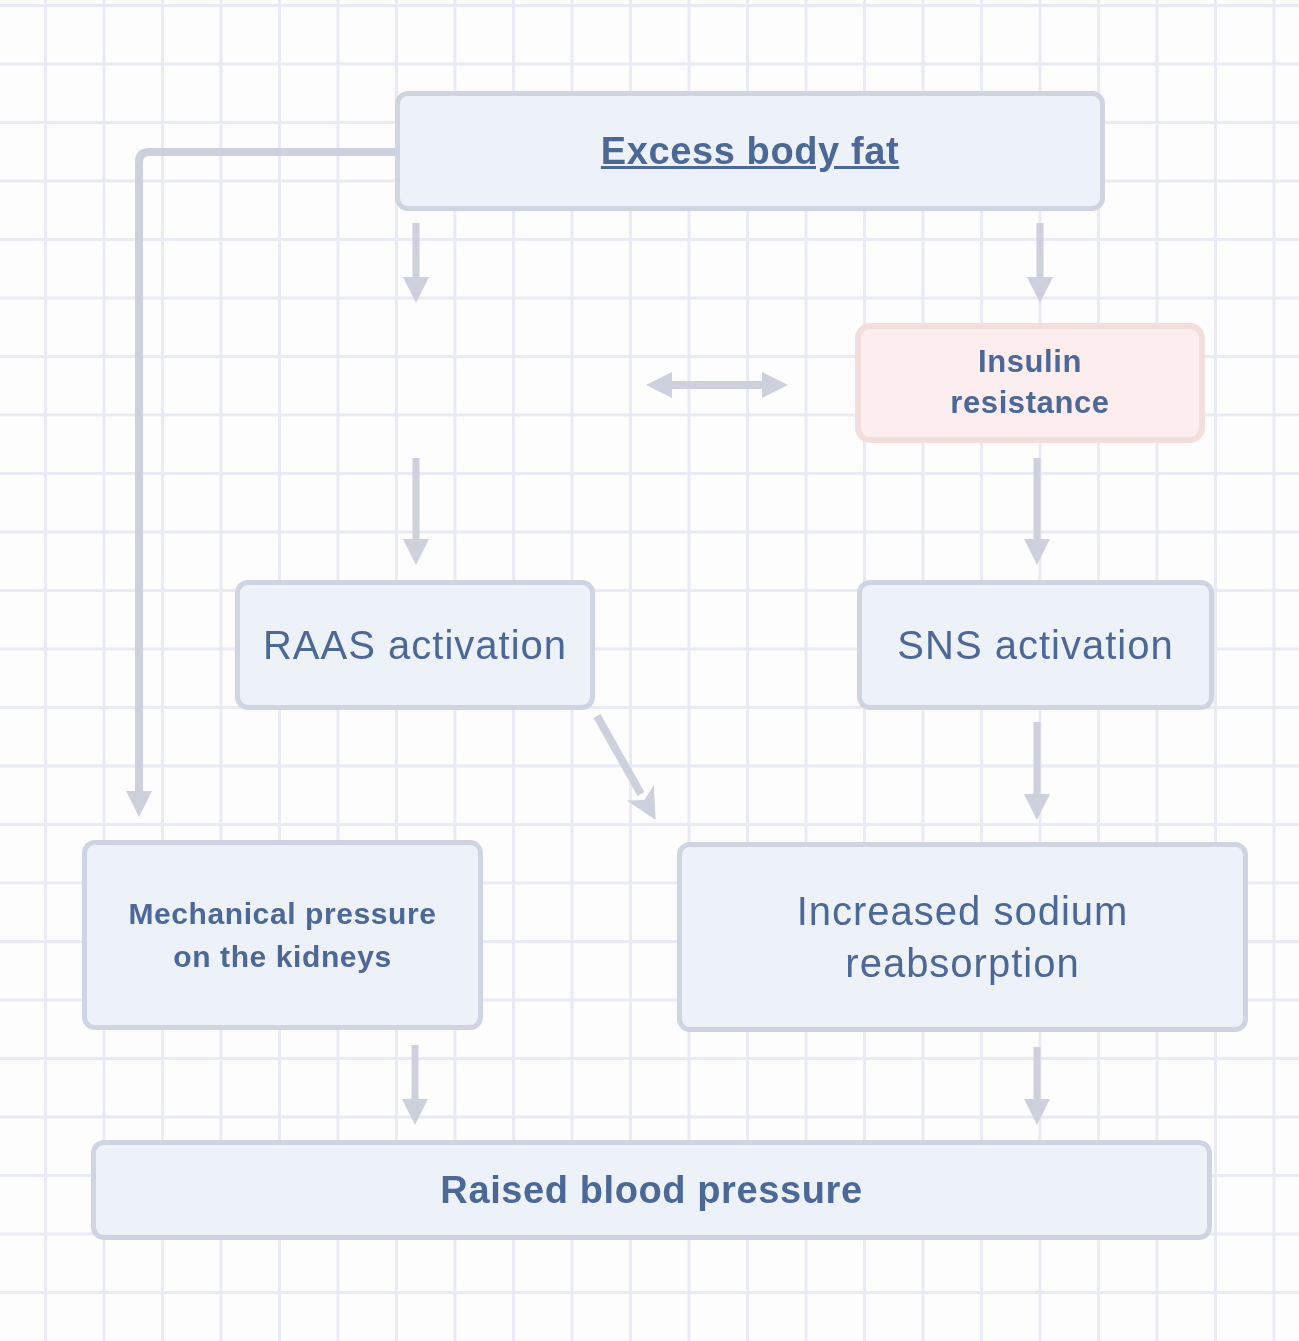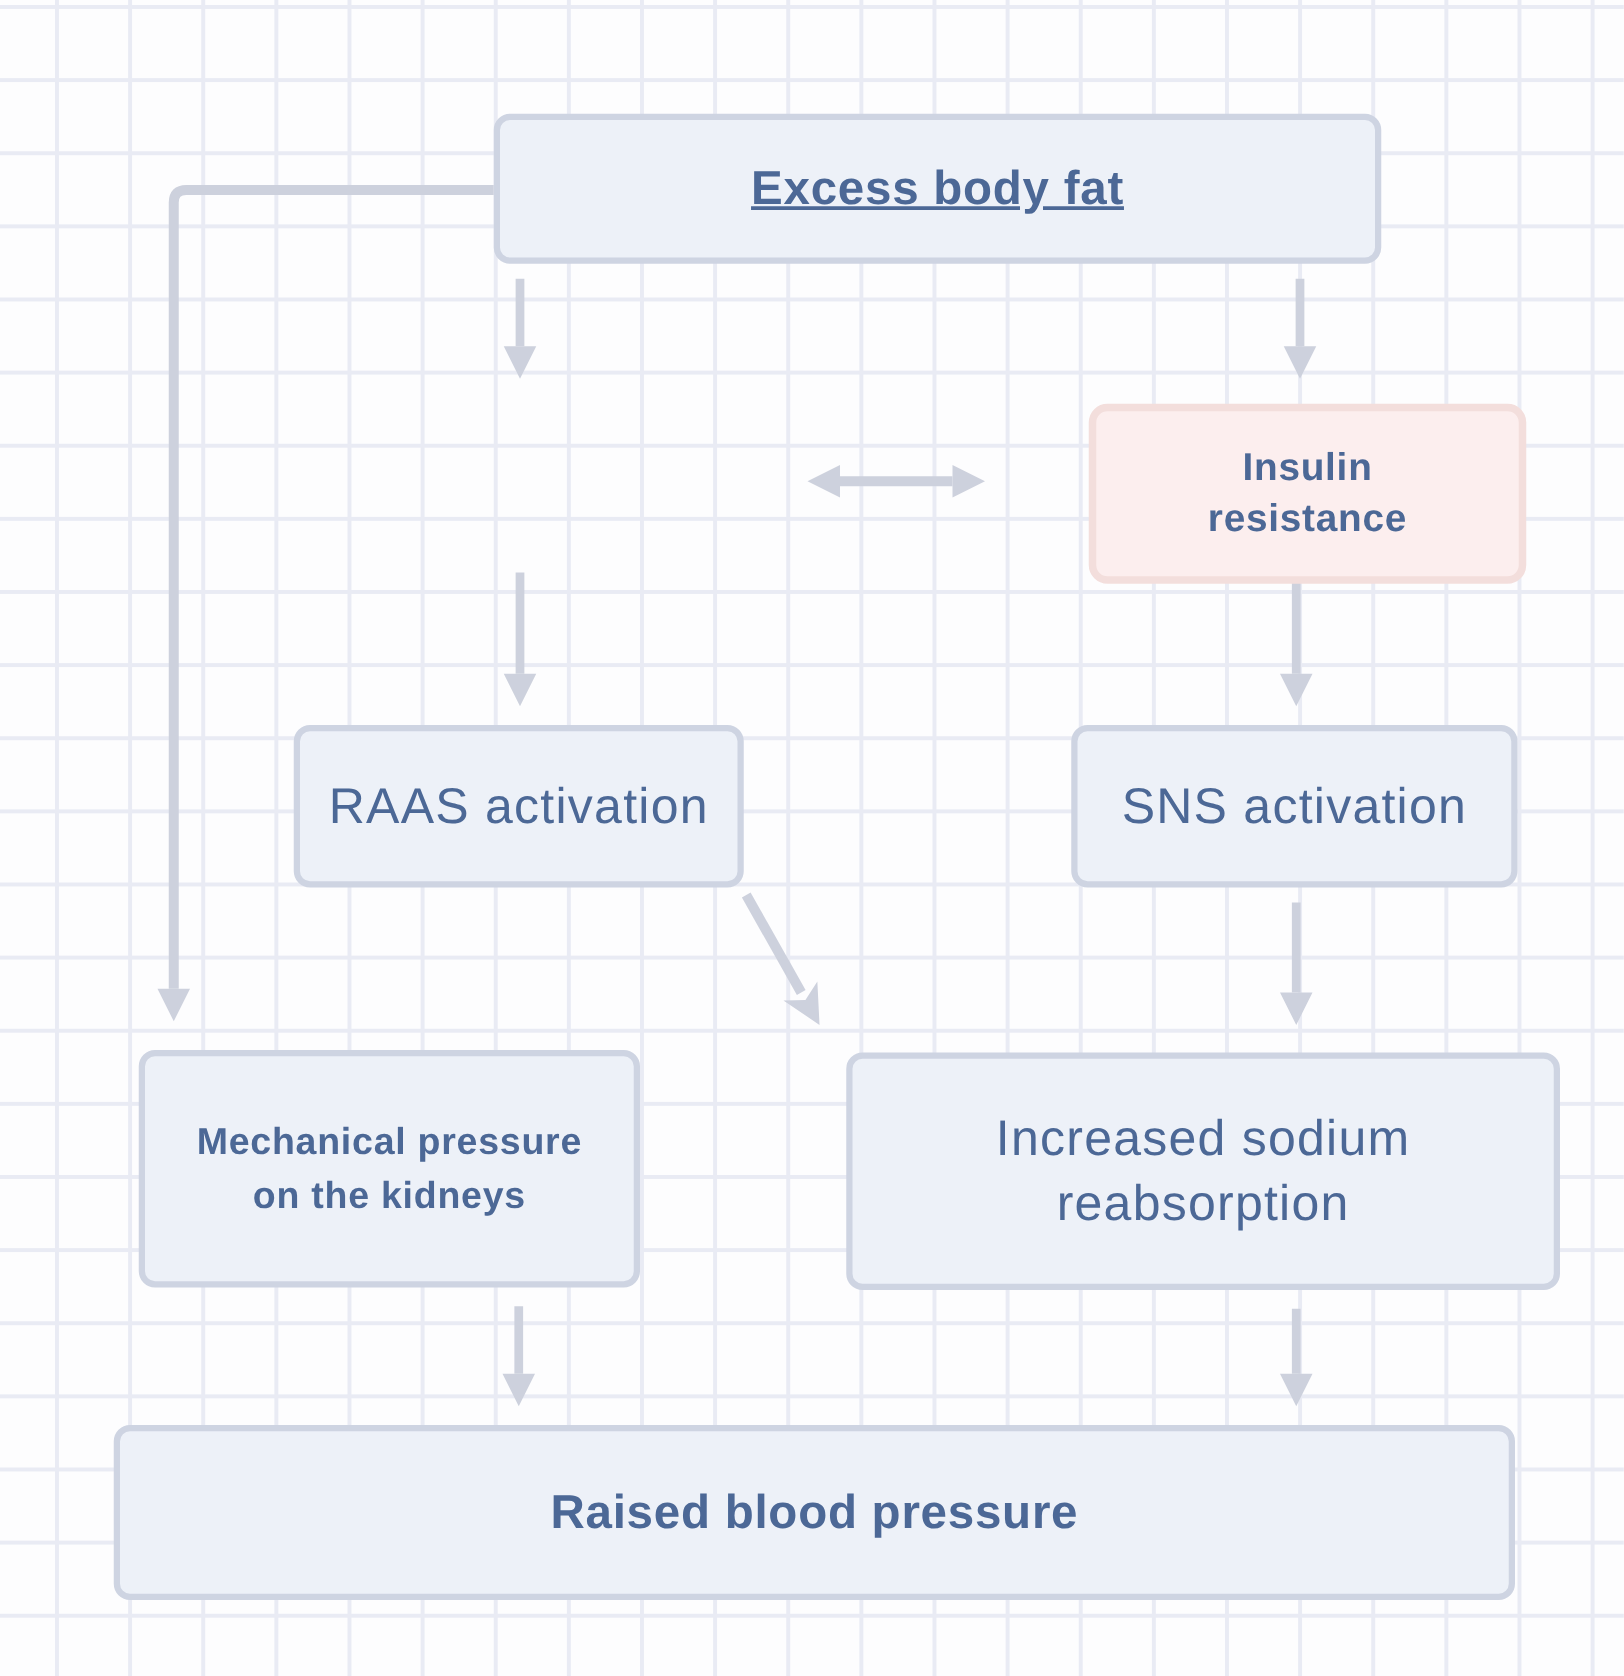--- a/index.html
+++ b/index.html
@@ -70,40 +70,40 @@
     <line x1="415" y1="1045" x2="415" y2="1099" stroke="#cdd1dd" stroke-width="7" marker-end="url(#tri)"></line>
 
     <line x1="1037" y1="1047" x2="1037" y2="1099" stroke="#cdd1dd" stroke-width="7" marker-end="url(#tri)"></line>
   </svg>
 
   <div class="node blue fs-top" style="left:395px;top:91px;width:710px;height:120px;">
     <span class="line">Excess body fat</span>
   </div>
 
 
-  <div class="node pink fs-small" style="left:855px;top:323px;width:350px;height:144px;margin-left:16px;">
+  <div class="node pink fs-small" style="left:855px;top:323px;width:350px;height:120px;">
     <span class="line">Insulin</span>
     <span class="line">resistance</span>
   </div>
 
   <div class="node blue fs-big" style="left:235px;top:580px;width:360px;height:130px;">
     <span class="line">RAAS activation</span>
   </div>
 
   <div class="node blue fs-big" style="left:857px;top:580px;width:357px;height:130px;">
     <span class="line">SNS activation</span>
   </div>
 
-  <div class="node blue fs-mech" style="left:82px;top:840px;width:401px;height:190px;margin-left:29px;">
+  <div class="node blue fs-mech" style="left:82px;top:840px;width:401px;height:190px;">
     <span class="line">Mechanical pressure</span>
     <span class="line">on the kidneys</span>
   </div>
 
   <div class="node blue fs-big" style="left:649px;top:842px;width:571px;height:190px;margin-left:28px;">
     <span class="line">Increased sodium</span>
     <span class="line">reabsorption</span>
   </div>
 
-  <div class="node blue fs-bottom" style="left:91px;top:1140px;width:1121px;height:140px;">
+  <div class="node blue fs-bottom" style="left:91px;top:1140px;width:1121px;height:100px;">
     <span class="line">Raised blood pressure</span>
   </div>
 
 </div>
 
 </body></html>

